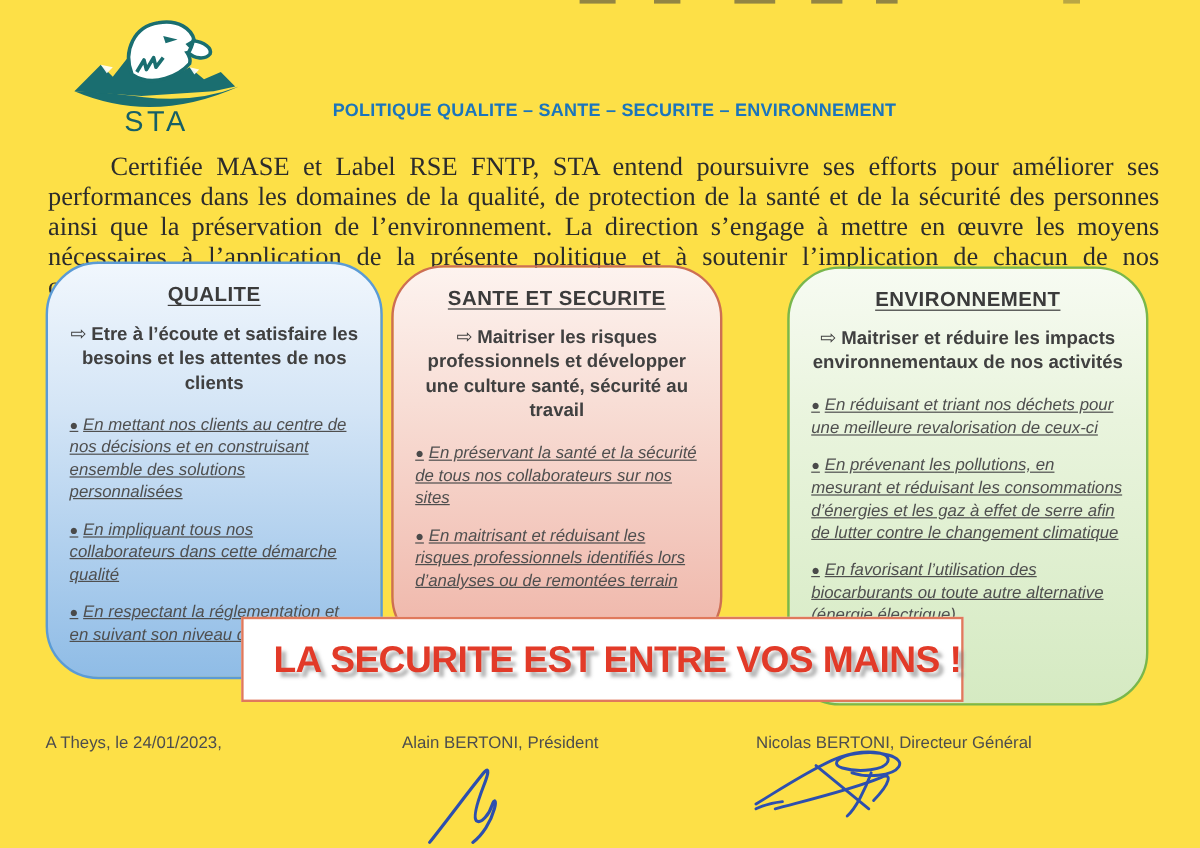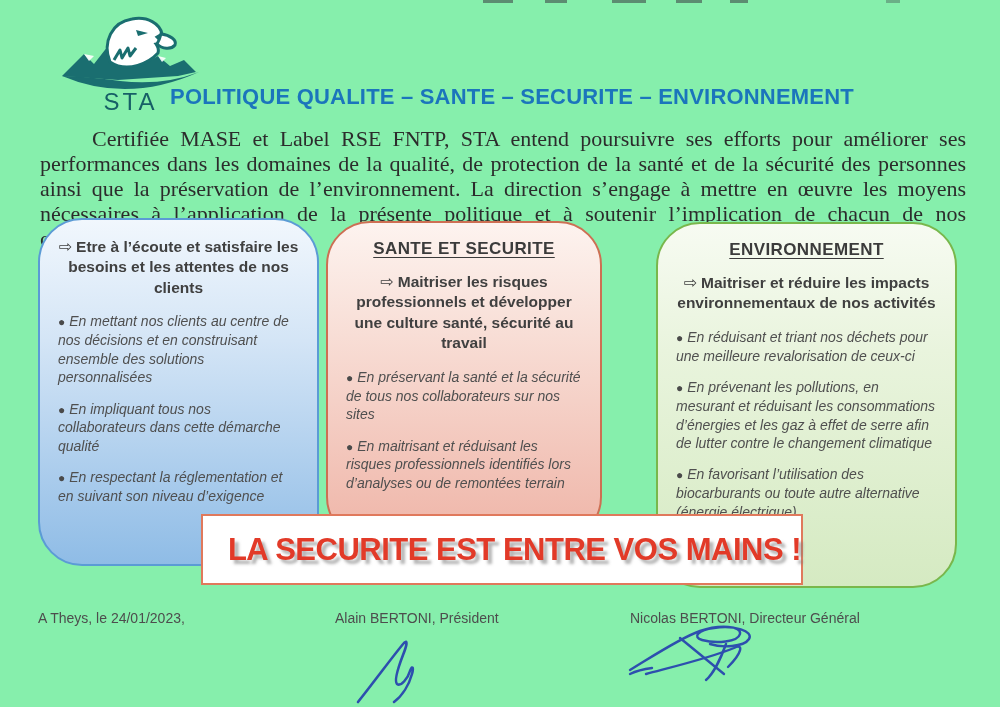--- a/index.html
+++ b/index.html
@@ -1,32 +1,32 @@
 <!DOCTYPE html>
 <html><head>
 <meta charset="utf-8">
 <style>
   * { margin:0; padding:0; box-sizing:border-box; }
   html,body { width:1000px; height:707px; }
   body { font-family:"Liberation Sans", sans-serif; background:#ffffff; position:relative; overflow:hidden; }
 
-  .page { position:absolute; inset:0; background:#86efac; }
+  .page { position:absolute; inset:0; background:#fde047; }
 
   
   .artifact { position:absolute; background:#3a3a42; opacity:.55; height:3px; top:0; }
   .a1 { left:483px; width:30px; } .a2 { left:545px; width:22px; }
   .a3 { left:612px; width:34px; } .a4 { left:676px; width:26px; }
   .a5 { left:730px; width:18px; } .a6 { left:886px; width:14px; opacity:.35; }
 
   
   .logo { position:absolute; left:58px; top:12px; width:145px; text-align:center; }
   .logo svg { display:block; }
   .logo-text { font-size:24px; letter-spacing:3px; color:#165f66; margin-top:-6px; font-weight:400; }
   .doc-title { position:absolute; left:0; right:0; top:84px; text-align:center; padding-left:24px;
-               color:#1b75bc; font-weight:bold; font-size:22px; letter-spacing:.2px; }
+               color:#1b75bc; font-weight:bold; font-size:15px; letter-spacing:.2px; }
 
   
   .intro { position:absolute; left:40px; right:34px; top:126px;
            font-family:"Liberation Serif", serif; font-size:22px; line-height:25px;
            color:#2c2c2c; text-align:justify; text-indent:52px; }
 
   
   .pbox { position:absolute; border-radius:44px; padding:16px 18px 10px 18px; }
   .pbox-blue  { left:38px;  top:218px; width:281px; height:348px;
                 background:linear-gradient(180deg,#f1f7fd 0%, #d4e5f6 35%, #8fbce6 100%);
@@ -36,21 +36,21 @@
                 border:2px solid #cd6f53; }
   .pbox-green { left:656px; top:222px; width:301px; height:366px;
                 background:linear-gradient(180deg,#f7fbf2 0%, #e9f4dd 35%, #d5eac2 100%);
                 border:2px solid #79b74c; }
   .pbox h2 { text-align:center; font-size:17px; color:#3b3b3b; letter-spacing:.4px;
              text-decoration:underline; text-underline-offset:3px; margin-bottom:12px; }
   .objective { text-align:center; font-weight:bold; font-size:15.5px; line-height:1.32;
                color:#404040; margin-bottom:14px; }
   .arrow { font-weight:normal; margin-right:4px; font-size:16px; }
   .bullets { list-style:none; }
-  .bullets li { font-style:italic; font-size:14px; line-height:1.32; color:#4f4f4f; margin-bottom:13px; }
+  .bullets li { font-style:italic; font-size:14px; line-height:1.32; color:#4f4f4f; margin-bottom:13px;text-decoration:underline; }
   .bullet-dot { font-style:normal; font-size:12px; margin-right:4px; color:#4a4a4a; }
 
   
   .banner { position:absolute; left:201px; top:514px; width:602px; height:71px; z-index:5;
             background:#ffffff; border:2px solid #e0795c; display:flex; align-items:center; justify-content:flex-end; }
   .banner-text { color:#e23a28; font-weight:bold; font-size:31px; letter-spacing:-.5px;
                  text-shadow:4px 4px 3px rgba(120,120,120,.55); white-space:nowrap; }
 
   
   .footer-text { position:absolute; top:610px; font-size:14px; color:#4d4d4d; }
@@ -90,20 +90,21 @@
       <path d="M56,48 L62,38 L64,46 L70,36 L72,44 L78,36" fill="none" stroke="#1a6e70" stroke-width="3" stroke-linejoin="round"></path>
     </svg>
     <div class="logo-text">STA</div>
   </div>
 
   <div class="doc-title">POLITIQUE QUALITE – SANTE – SECURITE – ENVIRONNEMENT</div>
 
   <p class="intro">Certifiée MASE et Label RSE FNTP, STA entend poursuivre ses efforts pour améliorer ses performances dans les domaines de la qualité, de protection de la santé et de la sécurité des personnes ainsi que la préservation de l’environnement. La direction s’engage à mettre en œuvre les moyens nécessaires à l’application de la présente politique et à soutenir l’implication de chacun de nos collaborateurs.</p>
 
   <section class="pbox pbox-blue">
+    <h2>QUALITE</h2>
     <p class="objective"><span class="arrow">⇨</span><span>Etre à l’écoute et satisfaire les besoins et les attentes de nos clients</span></p>
     <ul class="bullets">
       <li><span class="bullet-dot">●</span><span>En mettant nos clients au centre de nos décisions et en construisant ensemble des solutions personnalisées</span></li>
       <li><span class="bullet-dot">●</span><span>En impliquant tous nos collaborateurs dans cette démarche qualité</span></li>
       <li><span class="bullet-dot">●</span><span>En respectant la réglementation et en suivant son niveau d’exigence</span></li>
     </ul>
   </section>
 
   <section class="pbox pbox-pink">
     <h2>SANTE ET SECURITE</h2>

